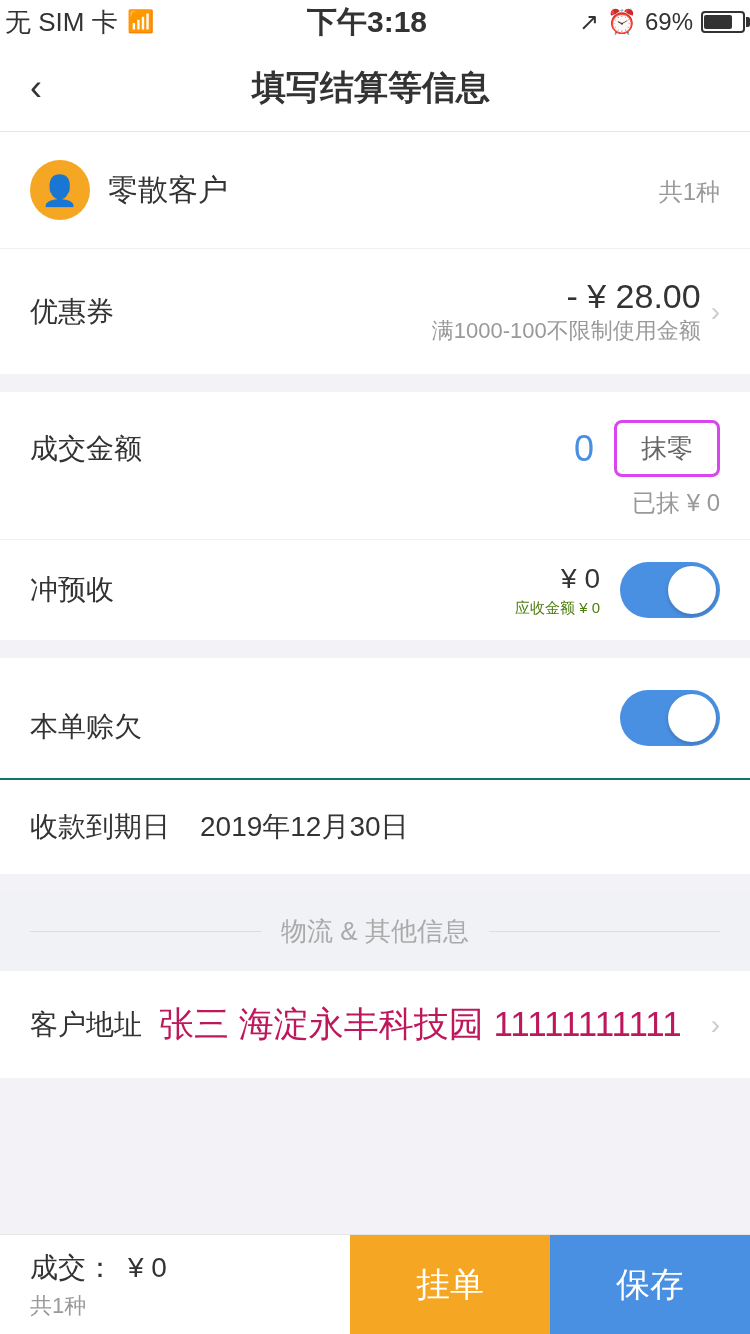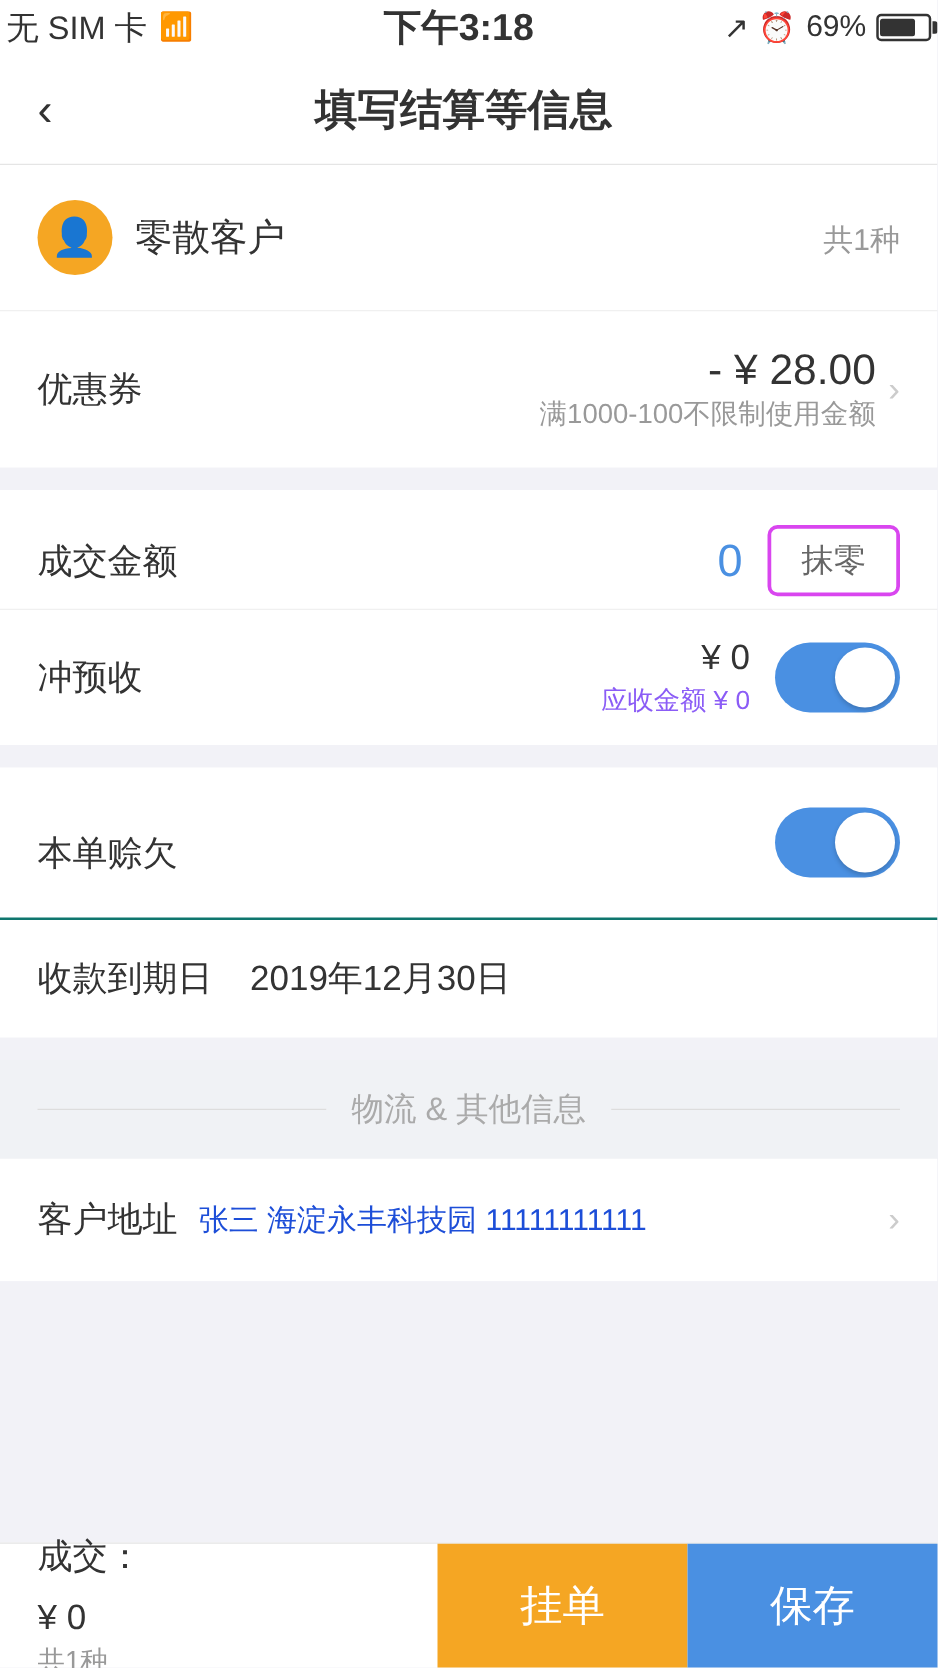--- a/index.html
+++ b/index.html
@@ -155,21 +155,21 @@
       display: flex;
       align-items: center;
       justify-content: space-between;
       padding: 22px 30px;
       border-top: 1px solid #f0f0f0;
     }
     .precollect-label { font-size: 28px; color: #333; }
     .precollect-right { display: flex; align-items: center; gap: 20px; }
     .precollect-values { text-align: right; }
     .precollect-amount { font-size: 28px; color: #333; }
-    .precollect-sub { font-size: 21px; color: #8b5cf6; margin-top: 4px; }
+    .precollect-sub { font-size: 15px; color: #4d7c0f; margin-top: 4px; }
 
     
     .toggle {
       width: 100px; height: 56px;
       border-radius: 28px;
       background: #4a90e2;
       position: relative;
       cursor: pointer;
     }
     .toggle-knob {
@@ -223,21 +223,21 @@
       background: #fff;
       margin-top: 0;
     }
     .address-row {
       display: flex;
       align-items: center;
       padding: 30px 30px;
       gap: 17px;
     }
     .address-label { font-size: 28px; color: #333; flex-shrink: 0; }
-    .address-value { font-size: 24px; color: #1d4ed8; flex: 1; }
+    .address-value { font-size: 35px; color: #be185d; flex: 1; }
 
     
     .empty-space {
       background: #f2f2f7;
       height: 200px;
     }
 
     
     .bottom-bar {
       position: fixed;
@@ -326,20 +326,21 @@
 </div>
 
 <div class="deal-section">
   <div class="deal-row">
     <span class="deal-label">成交金额</span>
     <div class="deal-right">
       <span class="deal-value">0</span>
       <button class="round-btn">抹零</button>
     </div>
   </div>
+  <div class="deal-sub">已抹  ¥ 0</div>
 
   <div class="precollect-row">
     <span class="precollect-label">冲预收</span>
     <div class="precollect-right">
       <div class="precollect-values">
         <div class="precollect-amount">¥ 0</div>
         <div class="precollect-sub">应收金额 ¥ 0</div>
       </div>
       <div class="toggle">
         <div class="toggle-knob"></div>
@@ -373,21 +374,21 @@
     <span class="address-label">客户地址</span>
     <span class="address-value">张三 海淀永丰科技园 11111111111</span>
     <span class="chevron-icon">›</span>
   </div>
 </div>
 
 <div class="empty-space"></div>
 
 <div class="bottom-bar">
   <div class="bottom-info">
-    <div style="display:flex; align-items:baseline; gap:14px;flex-direction:column;">
+    <div style="display:flex; align-items:baseline; gap:14px;">
       <span class="bottom-deal">成交：</span>
       <span class="bottom-deal">¥ 0</span>
     </div>
     <div class="bottom-count">共1种</div>
   </div>
   <div class="btn-hold">挂单</div>
   <div class="btn-save">保存</div>
 </div>
 
 </body></html>

